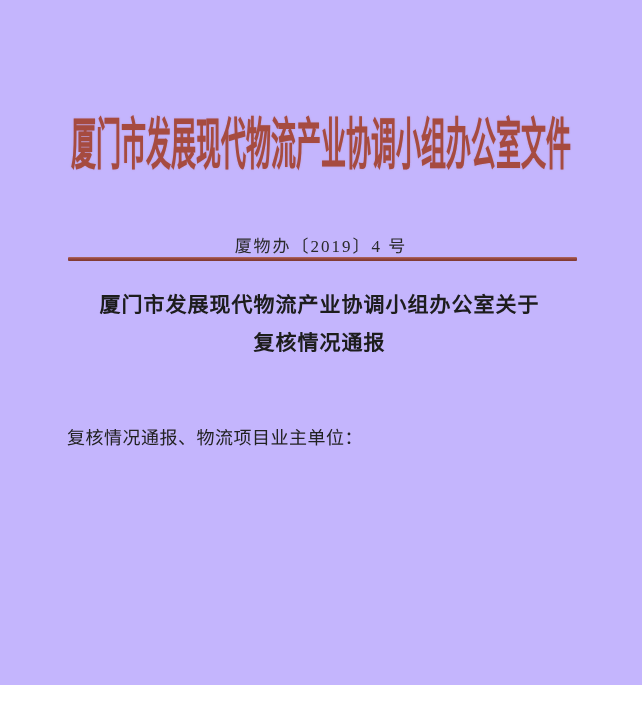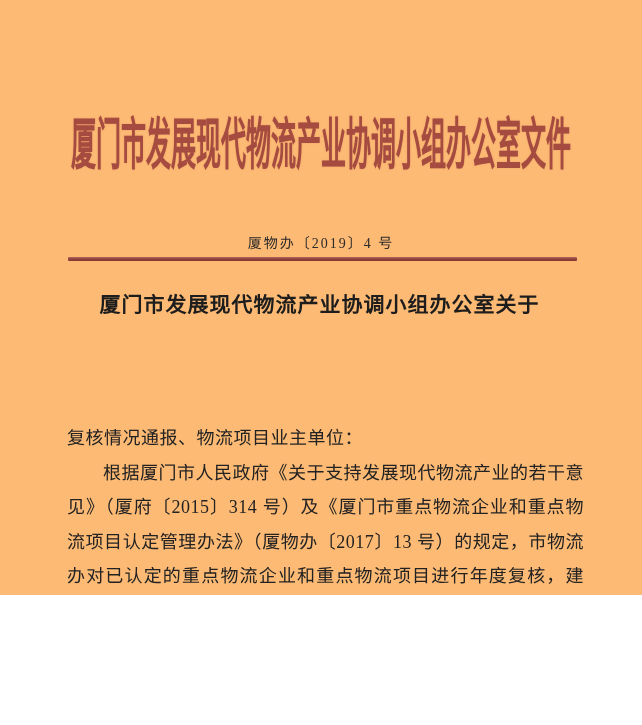--- a/index.html
+++ b/index.html
@@ -3,22 +3,22 @@
 <meta charset="utf-8">
 <style>
   * { margin: 0; padding: 0; box-sizing: border-box; }
   html, body {
     width: 642px; height: 725px;
     background: #ffffff;
     font-family: "Liberation Serif", "DejaVu Serif", serif;
   }
   .page {
     position: relative;
-    width: 642px; height: 595px;
-    background: #fdba74;
+    width: 642px; height: 685px;
+    background: #c4b5fd;
     overflow: hidden;
   }
   
   .red-header {
     position: absolute;
     top: 99px; left: 0; right: 0;
     text-align: center;
     font-size: 25px;
     font-weight: bold;
     color: #a64b40;
@@ -26,21 +26,21 @@
     transform: scaleY(2.25);
     transform-origin: top center;
     white-space: nowrap;
     text-shadow: 0 0 1px rgba(166, 75, 64, 0.35);
   }
   
   .doc-number {
     position: absolute;
     top: 232px; left: 0; right: 0;
     text-align: center;
-    font-size: 14px;
+    font-size: 17px;
     color: #2a2a2a;
     letter-spacing: 2px;
   }
   
   .red-rule {
     position: absolute;
     top: 257px; left: 68px;
     width: 509px; height: 4px;
     background: linear-gradient(to bottom, #b06a62 0%, #94443c 45%, #7d3831 100%);
     border-radius: 1px;
@@ -89,22 +89,22 @@
 <div class="page">
 
   <div class="red-header">厦门市发展现代物流产业协调小组办公室文件</div>
 
   <div class="doc-number">厦物办〔2019〕4 号</div>
 
   <div class="red-rule"></div>
 
   <div class="doc-title">
     <div>厦门市发展现代物流产业协调小组办公室关于</div>
+    <div>复核情况通报</div>
   </div>
 
   <div class="body-block">
     <p class="salutation">复核情况通报、物流项目业主单位：</p>
-    <p class="para">根据厦门市人民政府《关于支持发展现代物流产业的若干意见》（厦府〔2015〕314 号）及《厦门市重点物流企业和重点物流项目认定管理办法》（厦物办〔2017〕13 号）的规定，市物流办对已认定的重点物流企业和重点物流项目进行年度复核，建发物流集团有限公司等 44 家物流企业和海翼工业物流中心等 40 个物流项目符合认定条件，保留其重点物流企业和重点项目资</p>
   </div>
 
   <div class="page-number">— 1 —</div>
 
 </div>
 
 </body></html>

